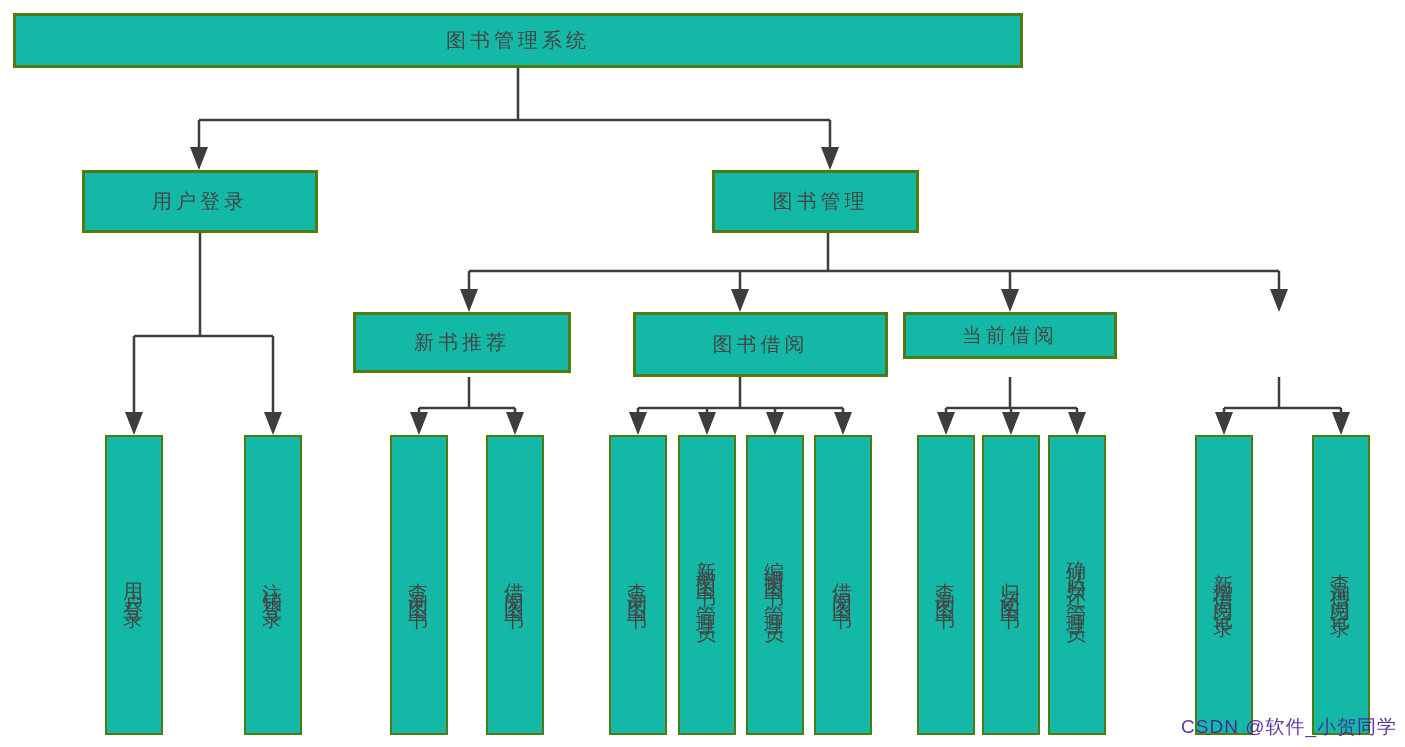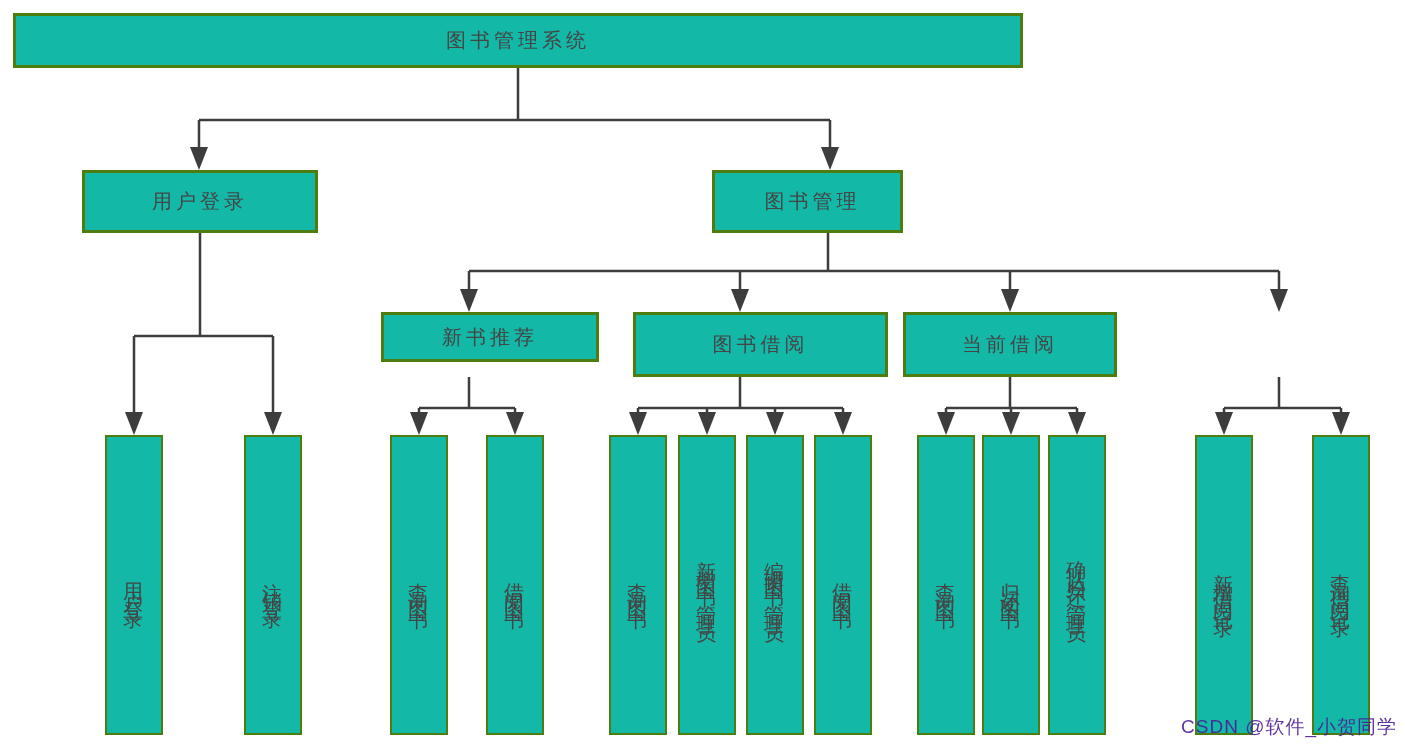--- a/index.html
+++ b/index.html
@@ -103,31 +103,31 @@
     </g>
   </svg>
 
   <div class="node" style="left:13px; top:13px; width:1010px; height:55px;">
     <span class="label">图书管理系统</span>
   </div>
 
   <div class="node" style="left:82px; top:170px; width:236px; height:63px;">
     <span class="label">用户登录</span>
   </div>
-  <div class="node" style="left:712px; top:170px; width:191px; height:63px;padding-left:10px;">
+  <div class="node" style="left:712px; top:170px; width:207px; height:63px;padding-left:10px;">
     <span class="label">图书管理</span>
   </div>
 
-  <div class="node" style="left:381px; top:312px; width:218px; height:50px;">
+  <div class="node" style="left:353px; top:312px; width:218px; height:61px;">
     <span class="label">新书推荐</span>
   </div>
   <div class="node" style="left:633px; top:312px; width:255px; height:65px;">
     <span class="label">图书借阅</span>
   </div>
-  <div class="node" style="left:903px; top:312px; width:214px; height:65px;">
+  <div class="node" style="left:903px; top:312px; width:214px; height:47px;">
     <span class="label">当前借阅</span>
   </div>
 
   <div class="node leaf" style="left:105px; top:435px; width:58px; height:300px;">
     <span class="label">用户登录</span>
   </div>
   <div class="node leaf" style="left:244px; top:435px; width:58px; height:300px;">
     <span class="label">注销登录</span>
   </div>
 

